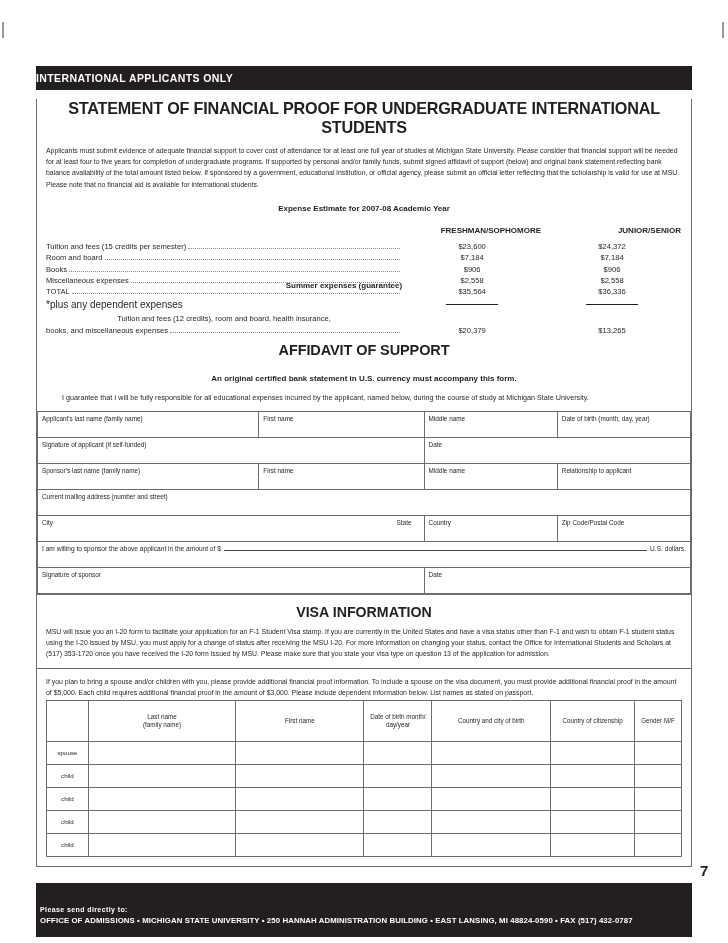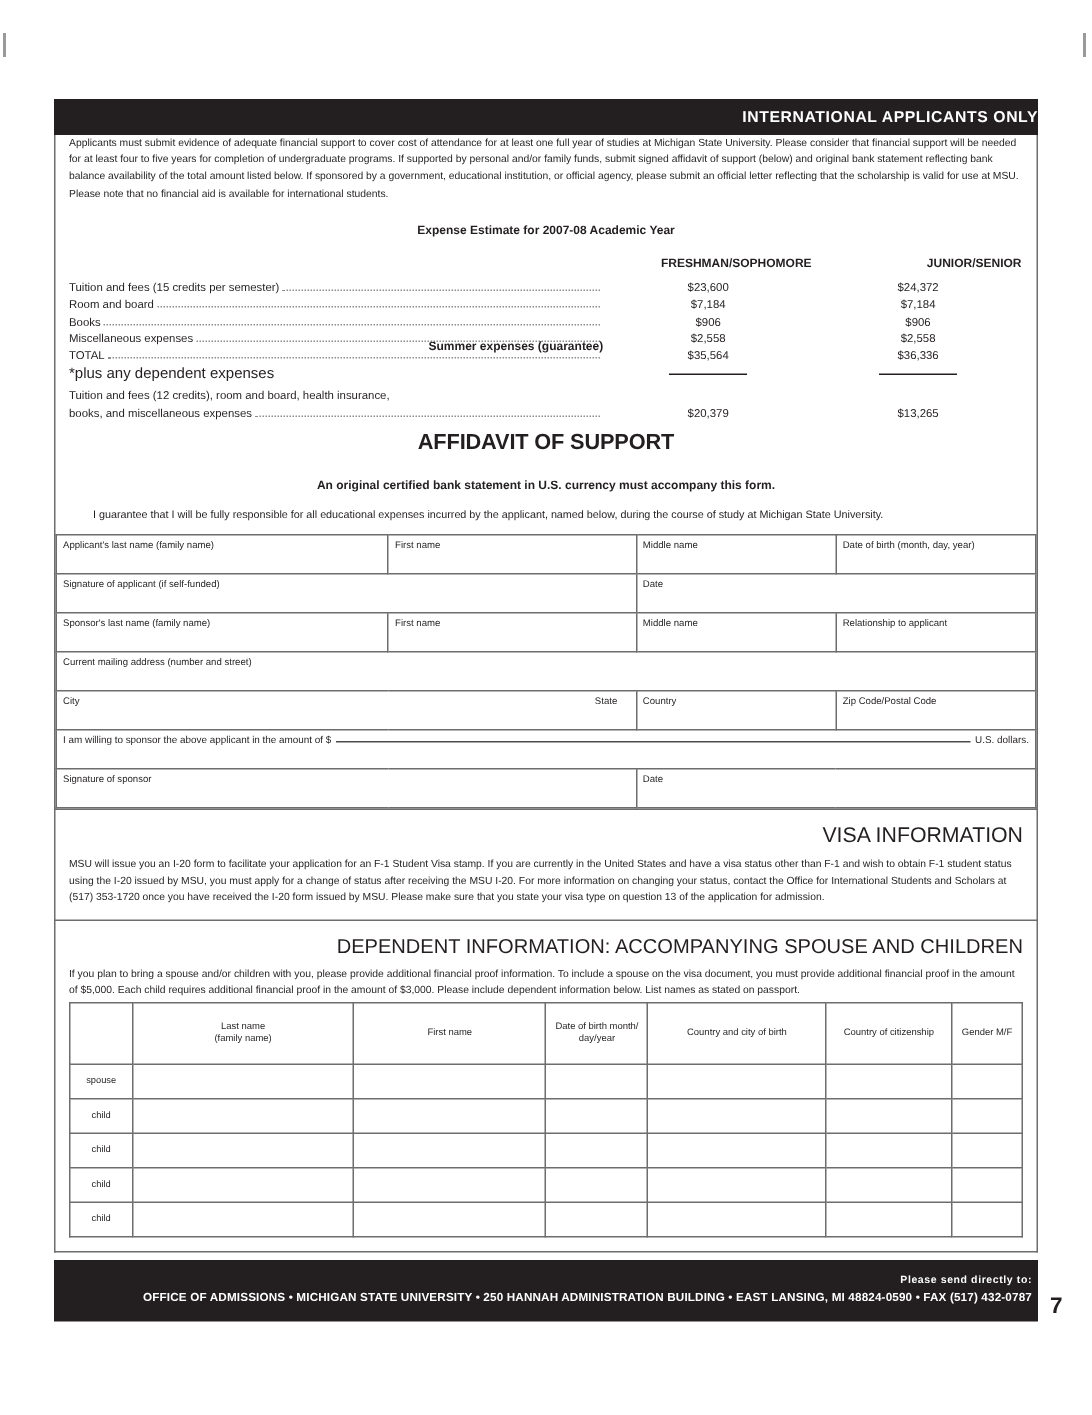--- a/index.html
+++ b/index.html
@@ -28,21 +28,21 @@
   .page {
     position: absolute;
     left: 36px;
     top: 66px;
     width: 656px;
   }
 
   .band {
     background: #231f20;
     color: #ffffff;
-    text-align: right;
+    text-align: left;
     font-weight: bold;
     letter-spacing: 0.4px;
   }
   .band-top {
     font-size: 10.5px;
     padding: 6px 0 6px;
   }
 
   .body-box {
     border: 1px solid #6d6d6d;
@@ -91,20 +91,21 @@
   table.expense th.spacer { text-align: left; }
   table.expense td {
     padding: 1.2px 0;
     vertical-align: bottom;
   }
   td.lbl {
     width: 56%;
     white-space: nowrap;
     position: relative;
     overflow: hidden;
+    text-align: center;
   }
   td.lbl:after {
     content: "";
   }
   .dotrow {
     display: flex;
     align-items: flex-end;
     width: 100%;
   }
   .dotrow .txt { white-space: nowrap; }
@@ -196,23 +197,23 @@
     border: 1px solid #6d6d6d;
     border-top: none;
     padding: 7px 9px 9px;
   }
   p.block-text {
     font-size: 6.9px;
     line-height: 1.6;
     margin: 0;
   }
   h2.block-title {
-    text-align: right;
+    text-align: center;
     font-size: 13.4px;
-    font-weight: normal;
+    font-weight: bold;
     margin: 2px 0 6px;
   }
   h2.block-title.visa { font-size: 14.2px; }
 
   
   table.depgrid {
     width: 100%;
     border-collapse: collapse;
     table-layout: fixed;
     margin-top: 2px;
@@ -225,24 +226,24 @@
     vertical-align: middle;
     height: 18px;
     line-height: 1.3;
     padding: 2px 1px;
   }
   table.depgrid th.head { height: 36px; }
   table.depgrid td.rowlbl { font-size: 6.2px; }
 
   
   .band-foot {
-    padding: 8px 4px 9px;
+    padding: 21px 4px 9px;
     font-size: 7.3px;
     line-height: 1.62;
-    margin-top: 5px;
+    margin-top: 16px;
   }
   .band-foot .l1 { font-size: 7px; }
   .band-foot .l2 { font-size: 7.8px; letter-spacing: 0.1px; }
 
   .page-num {
     position: absolute;
     left: 700px;
     top: 862px;
     font-size: 15px;
     font-weight: bold;
@@ -254,20 +255,21 @@
 
 <div class="crop-mark crop-tl"></div>
 <div class="crop-mark crop-tr"></div>
 
 <div class="page">
 
   <div class="band band-top">INTERNATIONAL APPLICANTS ONLY</div>
 
   <div class="body-box">
     <div class="pad">
+      <h1 class="doc-title">STATEMENT OF FINANCIAL PROOF FOR UNDERGRADUATE INTERNATIONAL STUDENTS</h1>
       <p class="intro">Applicants must submit evidence of adequate financial support to cover cost of attendance for at least one full year of studies at Michigan State University. Please consider that financial support will be needed for at least four to five years for completion of undergraduate programs. If supported by personal and/or family funds, submit signed affidavit of support (below) and original bank statement reflecting bank balance availability of the total amount listed below. If sponsored by a government, educational institution, or official agency, please submit an official letter reflecting that the scholarship is valid for use at MSU. Please note that no financial aid is available for international students.</p>
 
       <div class="est-title">Expense Estimate for 2007-08 Academic Year</div>
 
       <table class="expense">
         <tbody>
             <tr>
           <th class="spacer"></th>
           <th>FRESHMAN/SOPHOMORE</th>
           <th>JUNIOR/SENIOR</th>
@@ -413,21 +415,20 @@
     </tbody>
       </table>
   </div>
 
   <div class="block">
     <h2 class="block-title visa">VISA INFORMATION</h2>
     <p class="block-text">MSU will issue you an I-20 form to facilitate your application for an F-1 Student Visa stamp. If you are currently in the United States and have a visa status other than F-1 and wish to obtain F-1 student status using the I-20 issued by MSU, you must apply for a change of status after receiving the MSU I-20. For more information on changing your status, contact the Office for International Students and Scholars at (517) 353-1720 once you have received the I-20 form issued by MSU. Please make sure that you state your visa type on question 13 of the application for admission.</p>
   </div>
 
   <div class="block">
-    <h2 class="block-title">DEPENDENT INFORMATION: ACCOMPANYING SPOUSE AND CHILDREN</h2>
     <p class="block-text">If you plan to bring a spouse and/or children with you, please provide additional financial proof information. To include a spouse on the visa document, you must provide additional financial proof in the amount of $5,000. Each child requires additional financial proof in the amount of $3,000. Please include dependent information below. List names as stated on passport.</p>
 
     <table class="depgrid">
       <colgroup>
         <col style="width:6.6%">
           <col style="width:23.2%">
           <col style="width:20.2%">
         <col style="width:10.7%">
           <col style="width:18.7%">
           <col style="width:13.2%">

